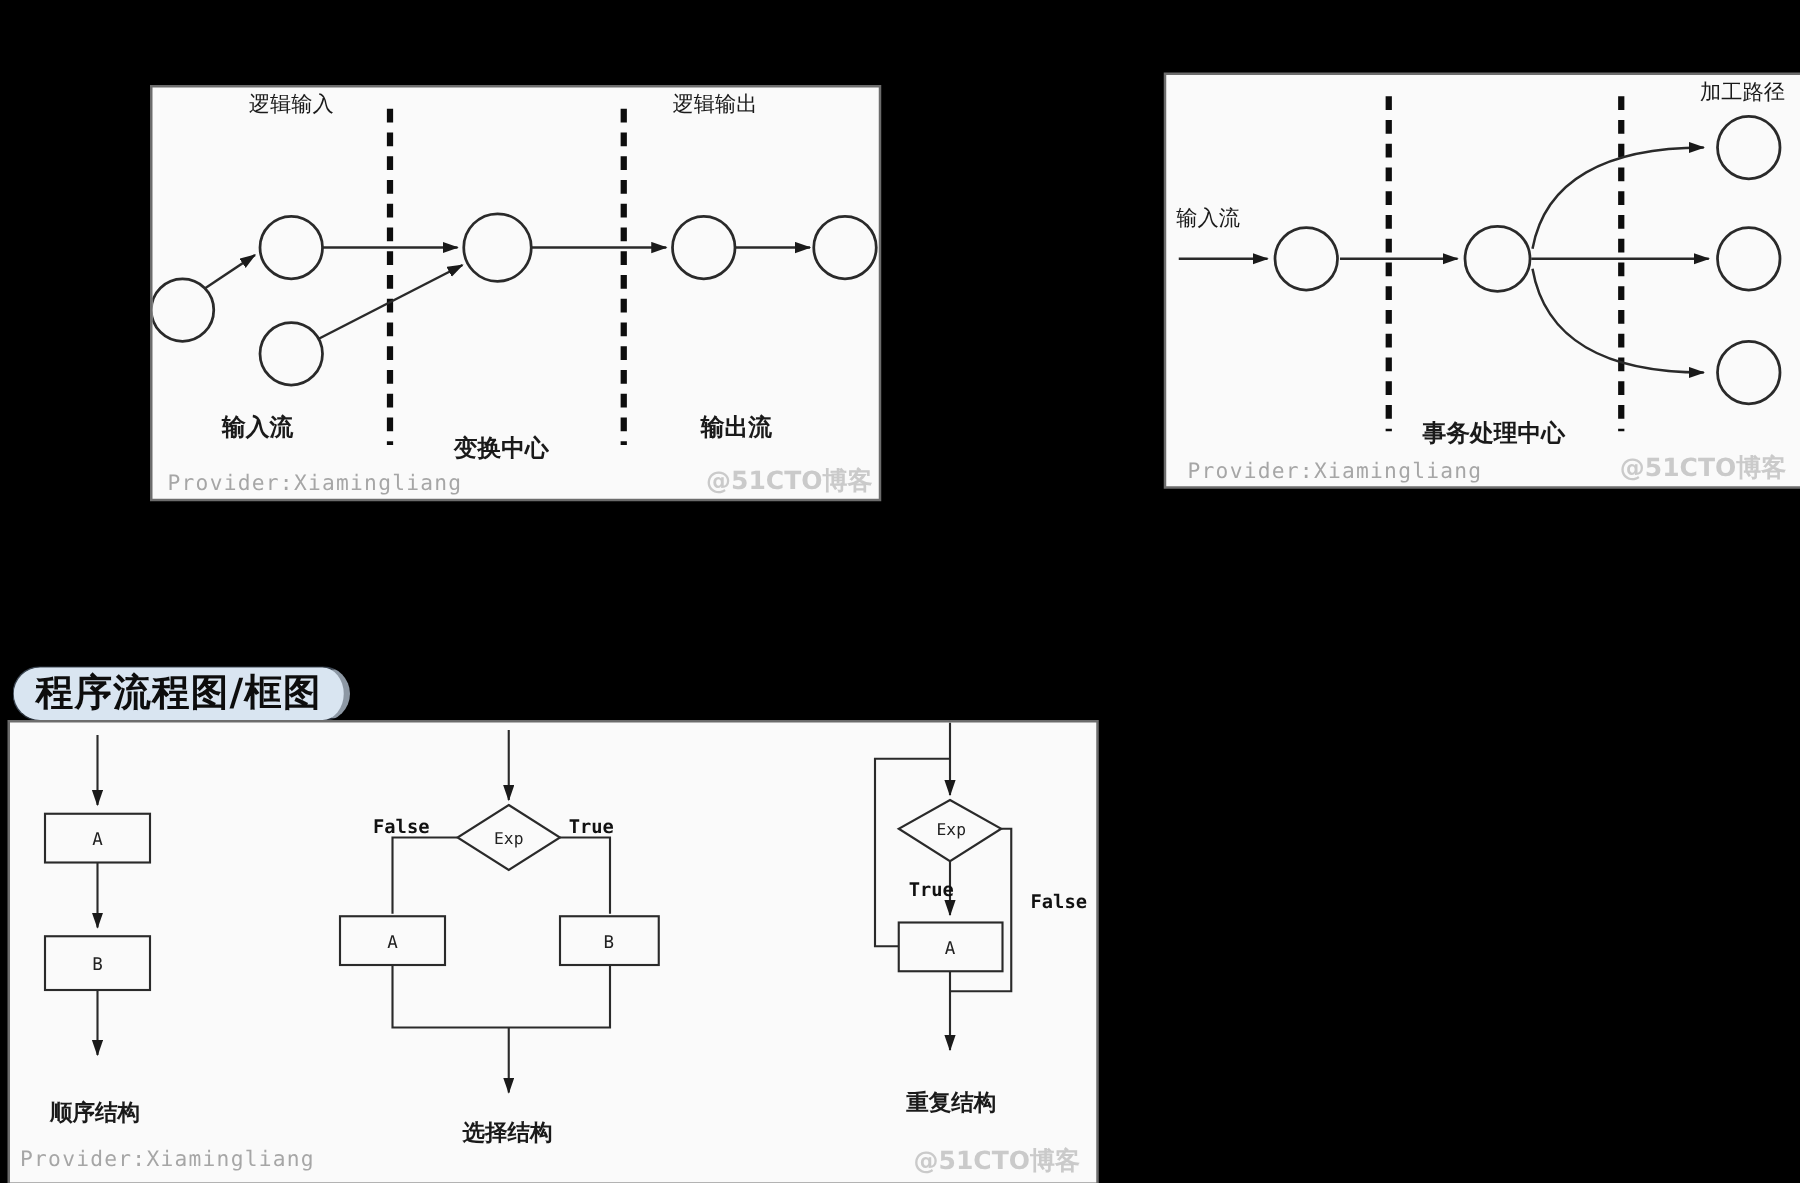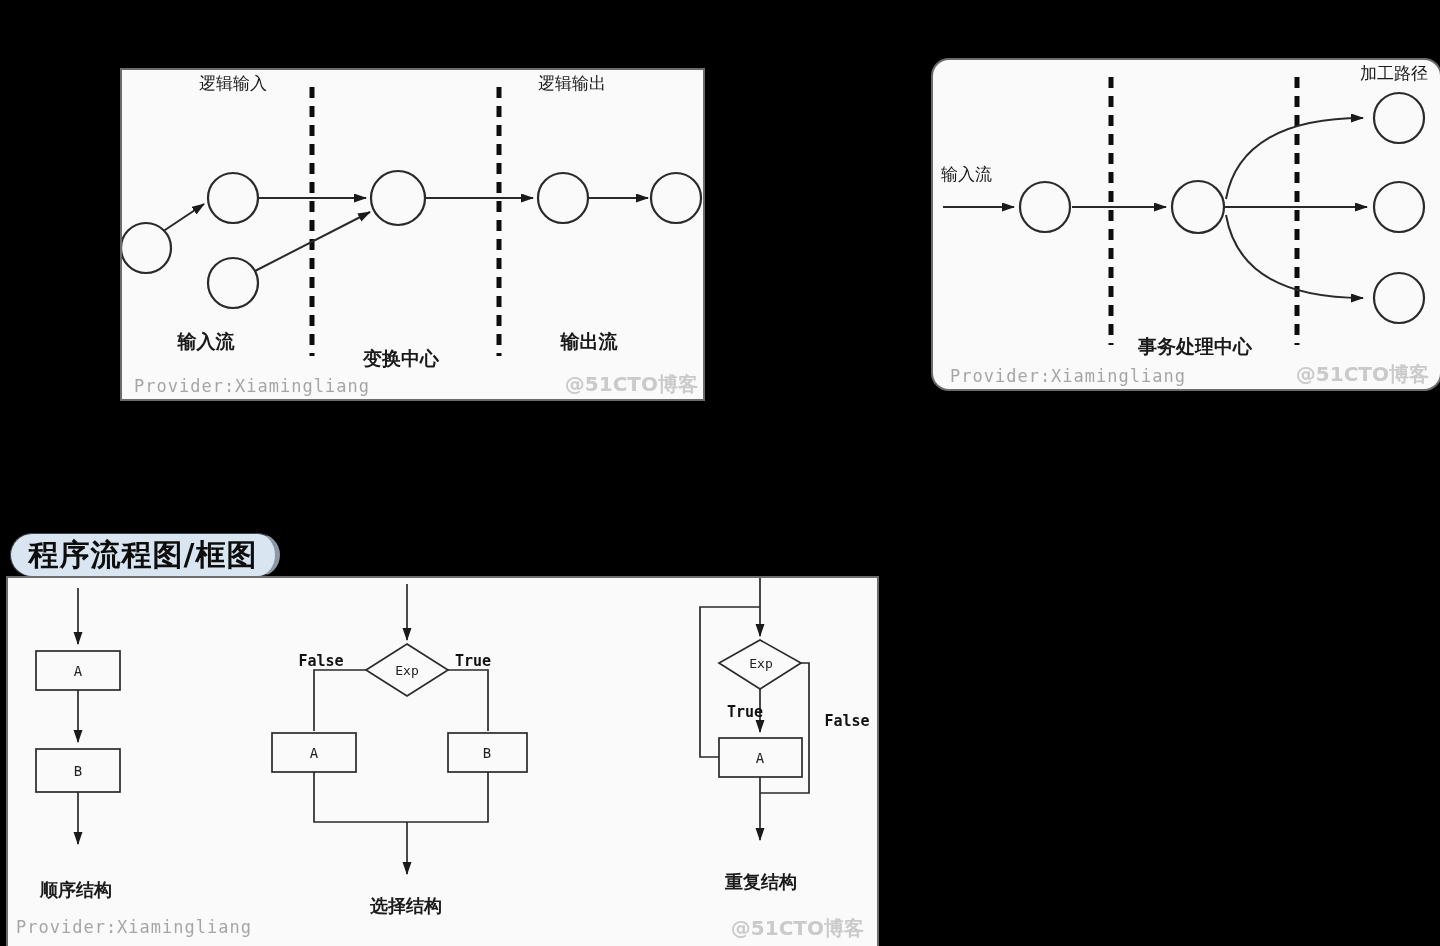--- a/index.html
+++ b/index.html
@@ -6,21 +6,21 @@
   body{
     width:1440px;height:946px;position:relative;overflow:hidden;
     background:#000000;
     font-family:"DejaVu Sans","Liberation Sans",sans-serif;
   }
   .panel{
     position:absolute;background:#fafafa;
     box-shadow:0 0 0 2px #6c6c6c;
   }
   #panel-transform{left:122px;top:70px;width:581px;height:329px;}
-  #panel-transaction{left:933px;top:60px;width:507px;height:329px;border-radius:16px;}
+  #panel-transaction{left:933px;top:60px;width:507px;height:329px;}
   #panel-flowchart{left:8px;top:578px;width:869px;height:368px;}
   #title-box{
     position:absolute;left:10px;top:533px;width:270px;height:44px;
     background:#d9e5f1;color:#0d0d0d;
     border-top:1px solid #3c4652;border-left:1px solid #3c4652;
     border-right:5px solid #8d98a4;border-bottom:1px solid #2a313a;
     box-sizing:border-box;
     font-family:"DejaVu Serif","Liberation Serif",serif;
     font-size:30px;font-weight:600;line-height:41px;text-align:center;
     letter-spacing:1px;white-space:nowrap;border-radius:22px;

